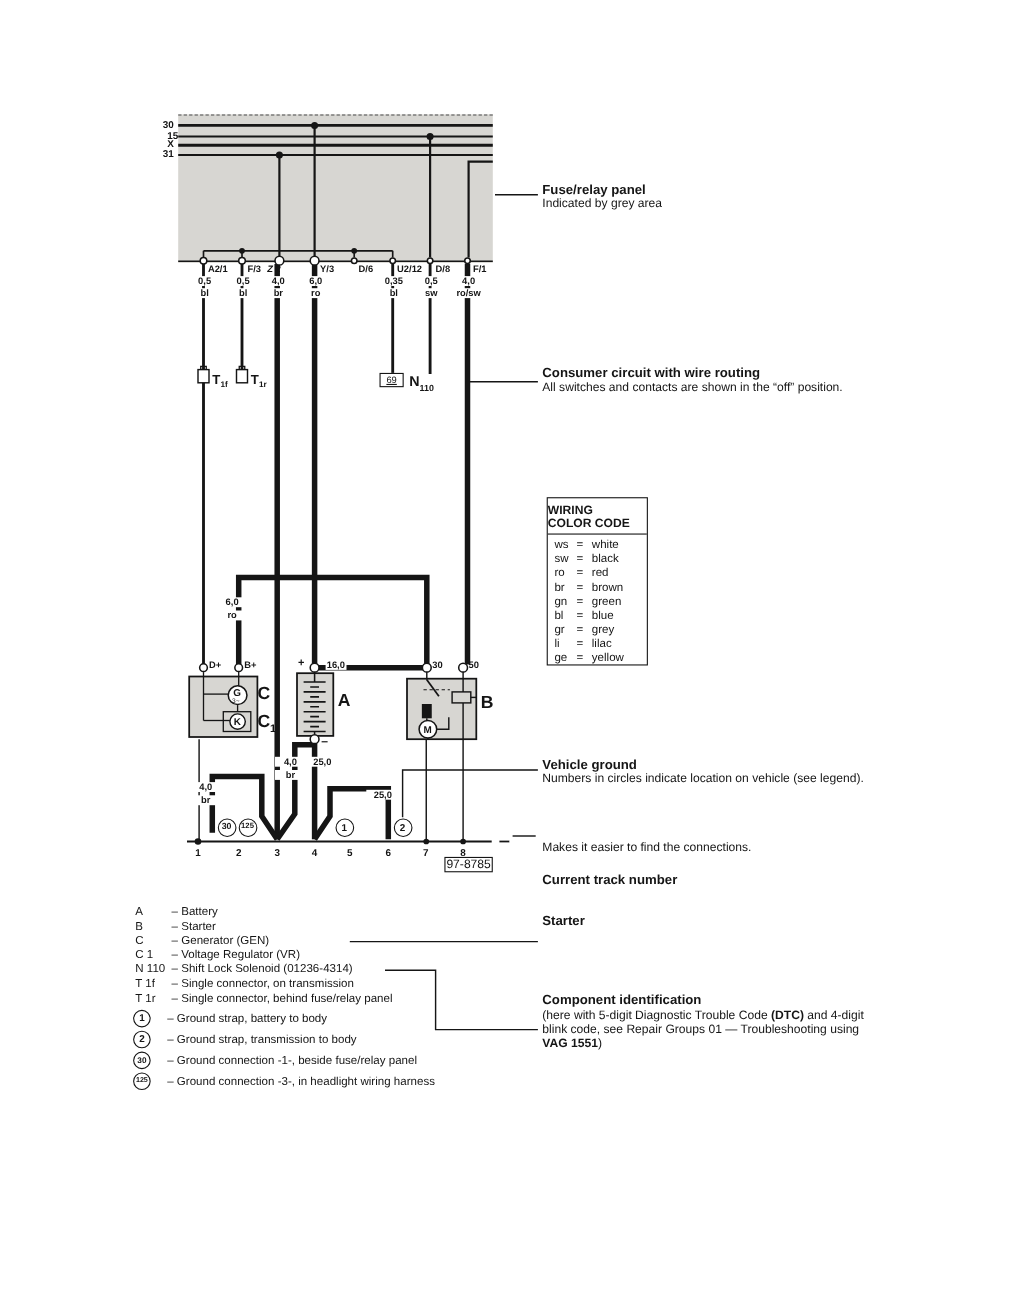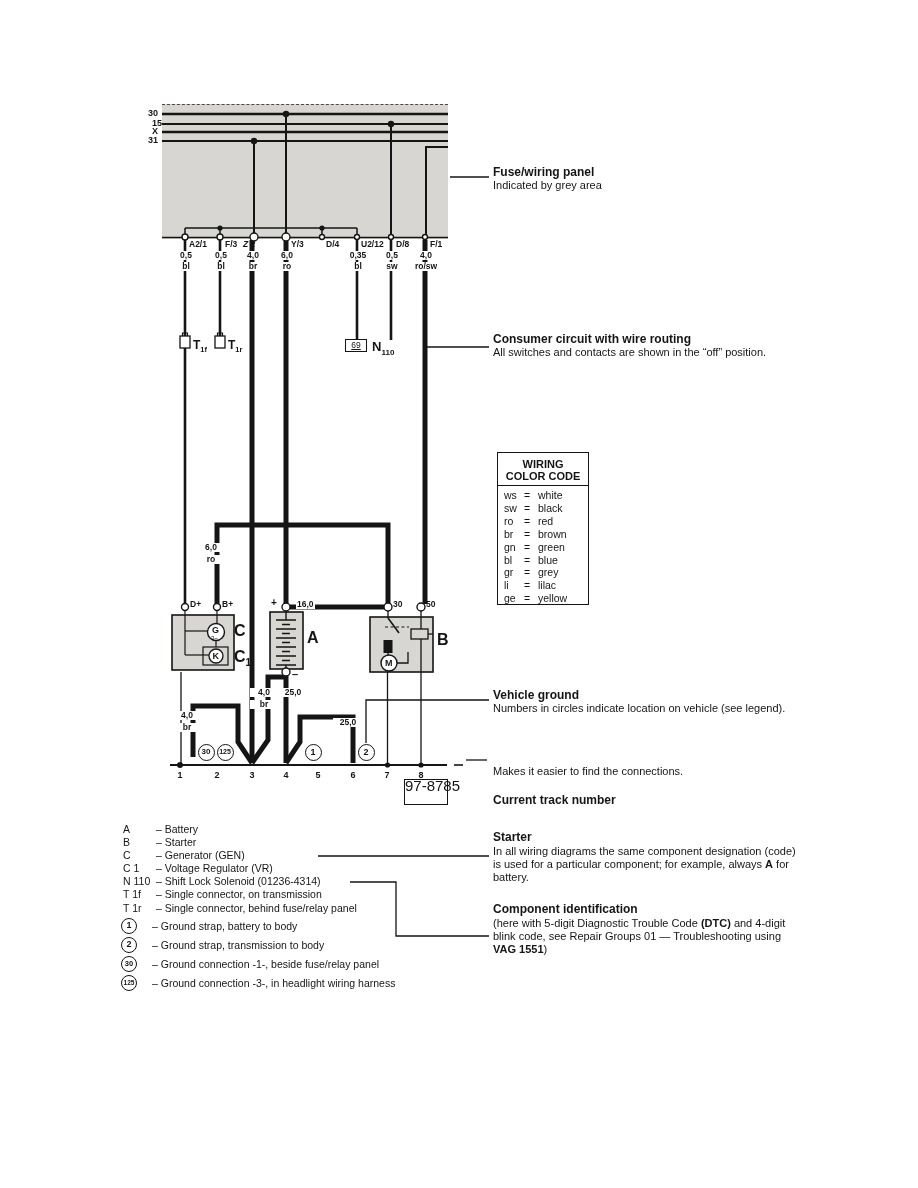--- a/index.html
+++ b/index.html
@@ -15,21 +15,21 @@
   sub{font-size:62%;margin-top:27px;}
   #panel-bg{position:absolute;left:162px;top:104px;width:286px;height:134px;
             background:#d7d6d2;border-top:1px dashed #4a4a4a;}
   svg{position:absolute;left:0;top:0;}
   .gcirc{position:absolute;box-sizing:border-box;width:17px;height:17px;border:1.4px solid #151515;
          border-radius:50%;background:#fff;text-align:center;line-height:14px;font-weight:bold;}
   .box69{position:absolute;box-sizing:border-box;border:1.5px solid #151515;background:#fff;
          text-align:center;}
   #colorcode{position:absolute;left:497px;top:452px;width:92px;height:153px;box-sizing:border-box;
              border:1.6px solid #151515;background:#fff;}
-  #colorcode .title{border-bottom:1.4px solid #151515;padding:5px 0 3px 0;text-align:center;
+  #colorcode .title{border-bottom:1.4px solid #151515;padding:5px 0 3px 0;
                     font-size:11px;font-weight:bold;line-height:12px;}
   #colorcode .rows{padding:3px 0 0 6px;font-size:10.5px;line-height:12.9px;}
   #colorcode .abbr{display:inline-block;width:20px;}
   #colorcode .eq{display:inline-block;width:14px;}
   #legendlist{position:absolute;left:123px;top:823px;font-size:10.5px;line-height:13.1px;}
   #legendlist .code{display:inline-block;width:33px;}
   #groundlist{position:absolute;left:121px;top:917px;font-size:10.5px;}
   #groundlist .grow{height:18.8px;display:flex;align-items:center;}
   #groundlist .sym{box-sizing:border-box;width:16px;height:16px;border:1.3px solid #151515;
                    border-radius:50%;text-align:center;line-height:13px;font-size:7.5px;
@@ -176,21 +176,21 @@
 
   <span class="lbl f9 b" style="left:140px;top:109px;width:18px;text-align:right;">30</span>
   <span class="lbl f9 b" style="left:144px;top:119px;width:18px;text-align:right;">15</span>
   <span class="lbl f9 b" style="left:140px;top:127px;width:18px;text-align:right;">X</span>
   <span class="lbl f9 b" style="left:140px;top:136px;width:18px;text-align:right;">31</span>
 
   <span class="lbl f8" style="left:189px;top:240px;">A2/1</span>
   <span class="lbl f8" style="left:225px;top:240px;">F/3</span>
   <span class="lbl f8" style="left:243px;top:240px;font-style:italic;">Z 2</span>
   <span class="lbl f8" style="left:291px;top:240px;">Y/3</span>
-  <span class="lbl f8" style="left:326px;top:240px;">D/4</span>
+  <span class="lbl f8" style="left:326px;top:240px;">D/6</span>
   <span class="lbl f8" style="left:361px;top:240px;">U2/12</span>
   <span class="lbl f8" style="left:396px;top:240px;">D/8</span>
   <span class="lbl f8" style="left:430px;top:240px;">F/1</span>
 
   <span class="lbl f8 ctr wbg" style="left:170px;top:251px;width:30px;">0,5</span>
   <span class="lbl f8 ctr wbg" style="left:170px;top:262px;width:30px;">bl</span>
   <span class="lbl f8 ctr wbg" style="left:205px;top:251px;width:30px;">0,5</span>
   <span class="lbl f8 ctr wbg" style="left:205px;top:262px;width:30px;">bl</span>
   <span class="lbl f8 ctr wbg" style="left:237px;top:251px;width:30px;">4,0</span>
   <span class="lbl f8 ctr wbg" style="left:237px;top:262px;width:30px;">br</span>
@@ -241,58 +241,53 @@
 
   <span class="lbl f9 b ctr" style="left:172px;top:771px;width:16px;">1</span>
   <span class="lbl f9 b ctr" style="left:209px;top:771px;width:16px;">2</span>
   <span class="lbl f9 b ctr" style="left:244px;top:771px;width:16px;">3</span>
   <span class="lbl f9 b ctr" style="left:278px;top:771px;width:16px;">4</span>
   <span class="lbl f9 b ctr" style="left:310px;top:771px;width:16px;">5</span>
   <span class="lbl f9 b ctr" style="left:345px;top:771px;width:16px;">6</span>
   <span class="lbl f9 b ctr" style="left:379px;top:771px;width:16px;">7</span>
   <span class="lbl f9 b ctr" style="left:413px;top:771px;width:16px;">8</span>
 
-  <span class="box69 lbl" style="left:404px;top:779px;width:44px;height:26px;font-size:15px;line-height:12px;border-width:1.3px;">97-8785</span>
+  <span class="box69 lbl" style="left:404px;top:779px;width:44px;height:14px;font-size:11px;line-height:12px;border-width:1.3px;">97-8785</span>
 
   <div id="colorcode">
     <div class="title">
       <div>WIRING</div>
       <div>COLOR CODE</div>
     </div>
     <div class="rows">
       <div><span class="abbr">ws</span><span class="eq">=</span><span>white</span></div>
       <div><span class="abbr">sw</span><span class="eq">=</span><span>black</span></div>
       <div><span class="abbr">ro</span><span class="eq">=</span><span>red</span></div>
       <div><span class="abbr">br</span><span class="eq">=</span><span>brown</span></div>
       <div><span class="abbr">gn</span><span class="eq">=</span><span>green</span></div>
       <div><span class="abbr">bl</span><span class="eq">=</span><span>blue</span></div>
       <div><span class="abbr">gr</span><span class="eq">=</span><span>grey</span></div>
       <div><span class="abbr">li</span><span class="eq">=</span><span>lilac</span></div>
       <div><span class="abbr">ge</span><span class="eq">=</span><span>yellow</span></div>
     </div>
   </div>
 
-  <span class="lbl ann-title" style="left:493px;top:166px;">Fuse/wiring panel</span>
+  <span class="lbl ann-title" style="left:493px;top:166px;">Fuse/relay panel</span>
   <span class="lbl ann-sub" style="left:493px;top:180px;">Indicated by grey area</span>
 
   <span class="lbl ann-title" style="left:493px;top:333px;">Consumer circuit with wire routing</span>
   <span class="lbl ann-sub" style="left:493px;top:347px;">All switches and contacts are shown in the “off” position.</span>
 
   <span class="lbl ann-title" style="left:493px;top:689px;">Vehicle ground</span>
   <span class="lbl ann-sub" style="left:493px;top:703px;">Numbers in circles indicate location on vehicle (see legend).</span>
 
   <span class="lbl ann-title" style="left:493px;top:794px;">Current track number</span>
   <span class="lbl ann-sub" style="left:493px;top:766px;">Makes it easier to find the connections.</span>
 
   <span class="lbl ann-title" style="left:493px;top:831px;">Starter</span>
-  <div class="para" style="left:493px;top:845px;">
-    <div>In all wiring diagrams the same component designation (code)</div>
-    <div><span>is used for a particular component; for example, always </span><span class="b">A</span><span> for</span></div>
-    <div>battery.</div>
-  </div>
 
   <span class="lbl ann-title" style="left:493px;top:903px;">Component identification</span>
   <div class="para" style="left:493px;top:917px;">
     <div><span>(here with 5-digit Diagnostic Trouble Code </span><span class="b">(DTC)</span><span> and 4-digit</span></div>
     <div>blink code, see Repair Groups 01 — Troubleshooting using</div>
     <div><span class="b">VAG 1551</span><span>)</span></div>
   </div>
 
   <div id="legendlist">
     <div><span class="code">A</span><span>– Battery</span></div>

